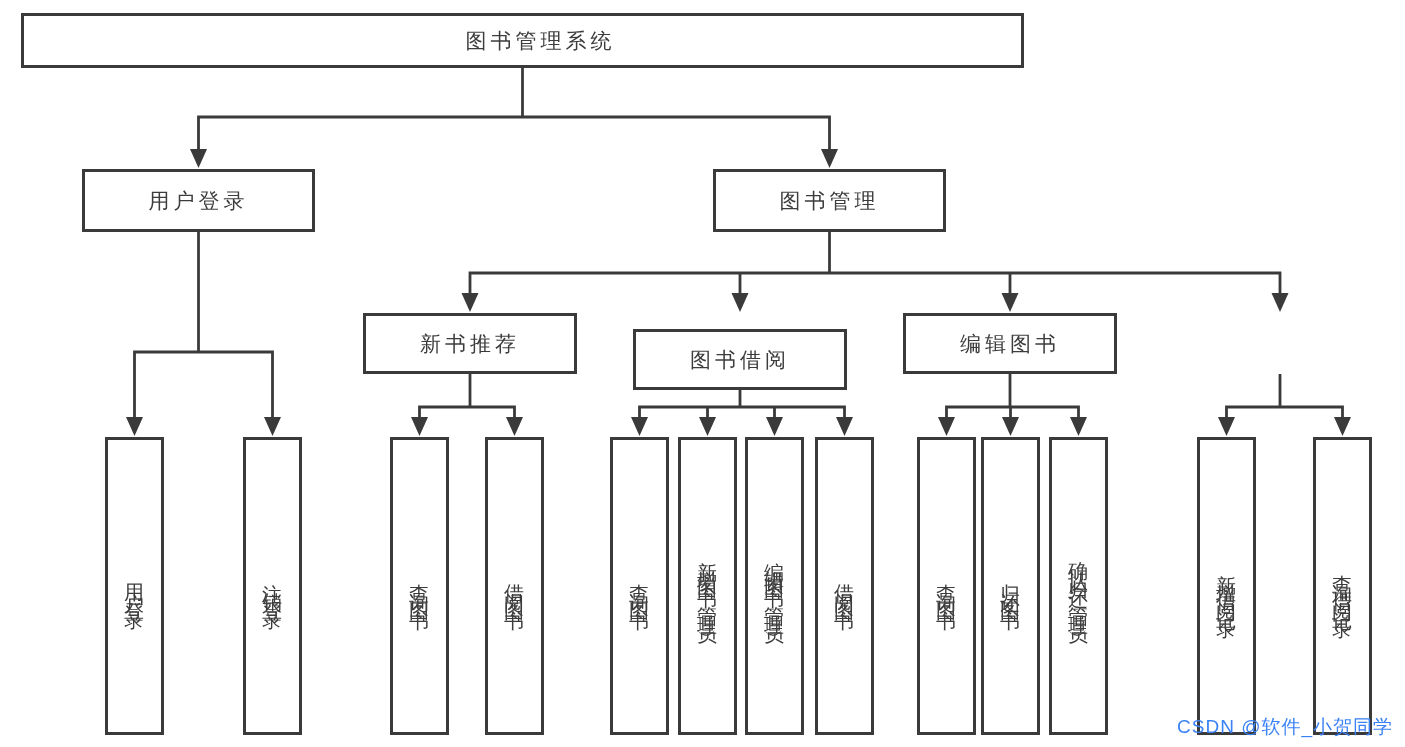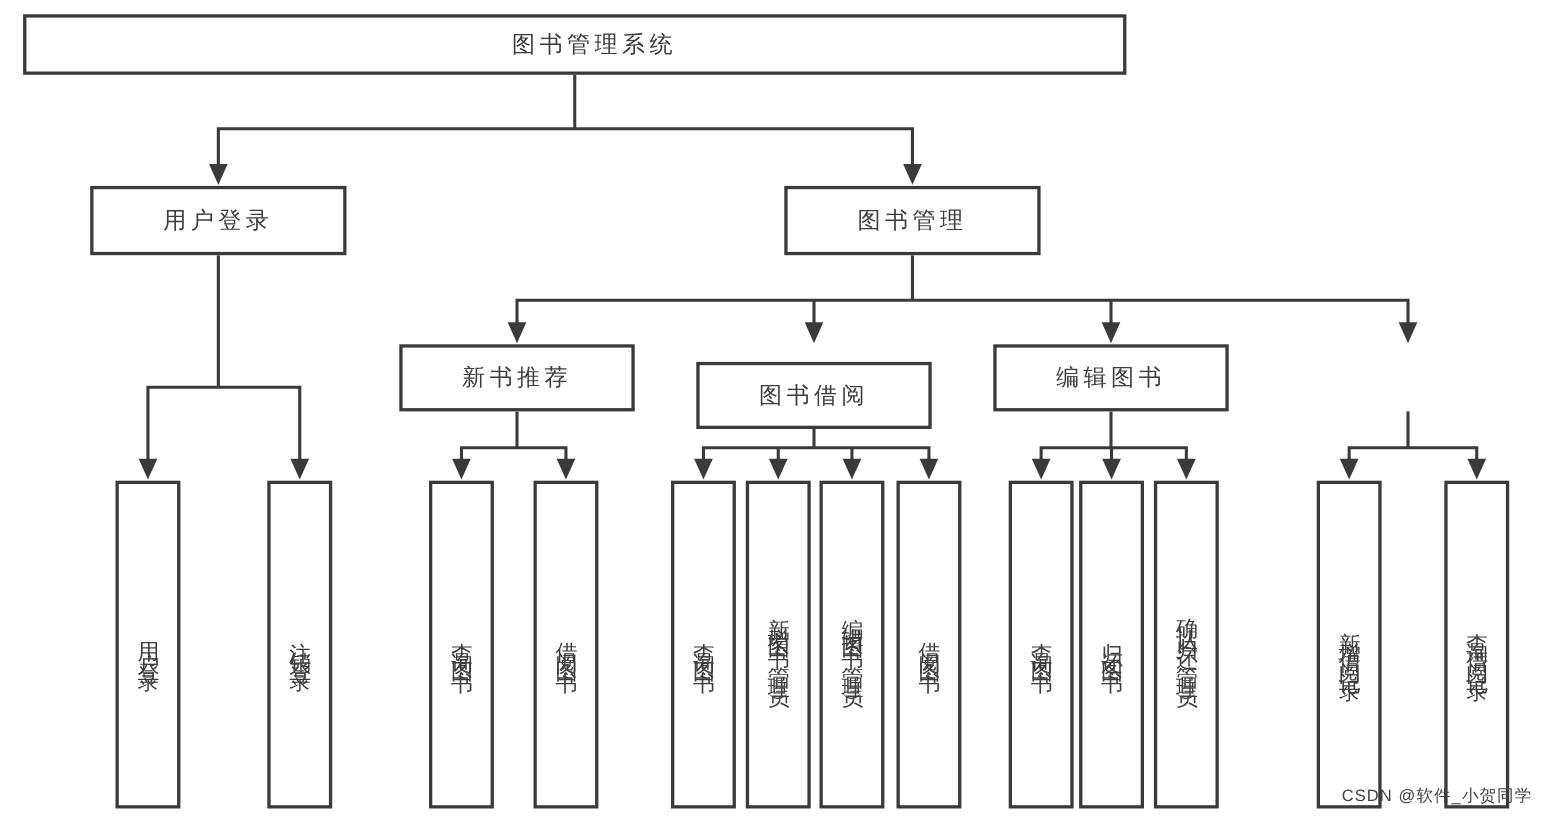--- a/index.html
+++ b/index.html
@@ -53,23 +53,23 @@
     font-size: 20px;
     letter-spacing: 9px;
     line-height: 1;
     color: #3c3c3c;
     white-space: nowrap;
   }
   .watermark {
     position: absolute;
     right: 12px;
     top: 714px;
-    font-size: 15px;
+    font-size: 19px;
     letter-spacing: 1px;
-    color: #404040;
+    color: #3b82f6;
     white-space: nowrap;
     z-index: 3;
   }
 </style>
 </head>
 <body>
 
 <div class="canvas">
 
   <svg class="connectors" width="1405" height="747" viewBox="0 0 1405 747">

